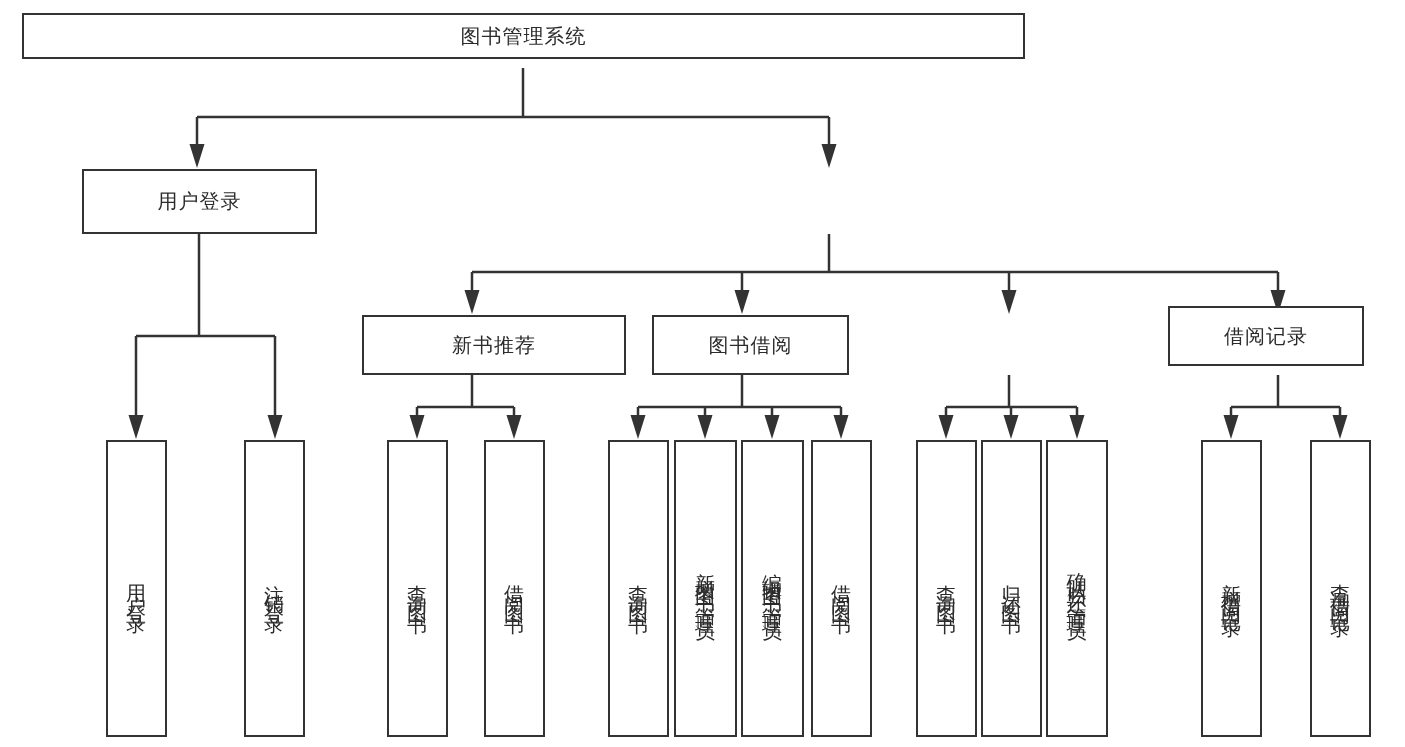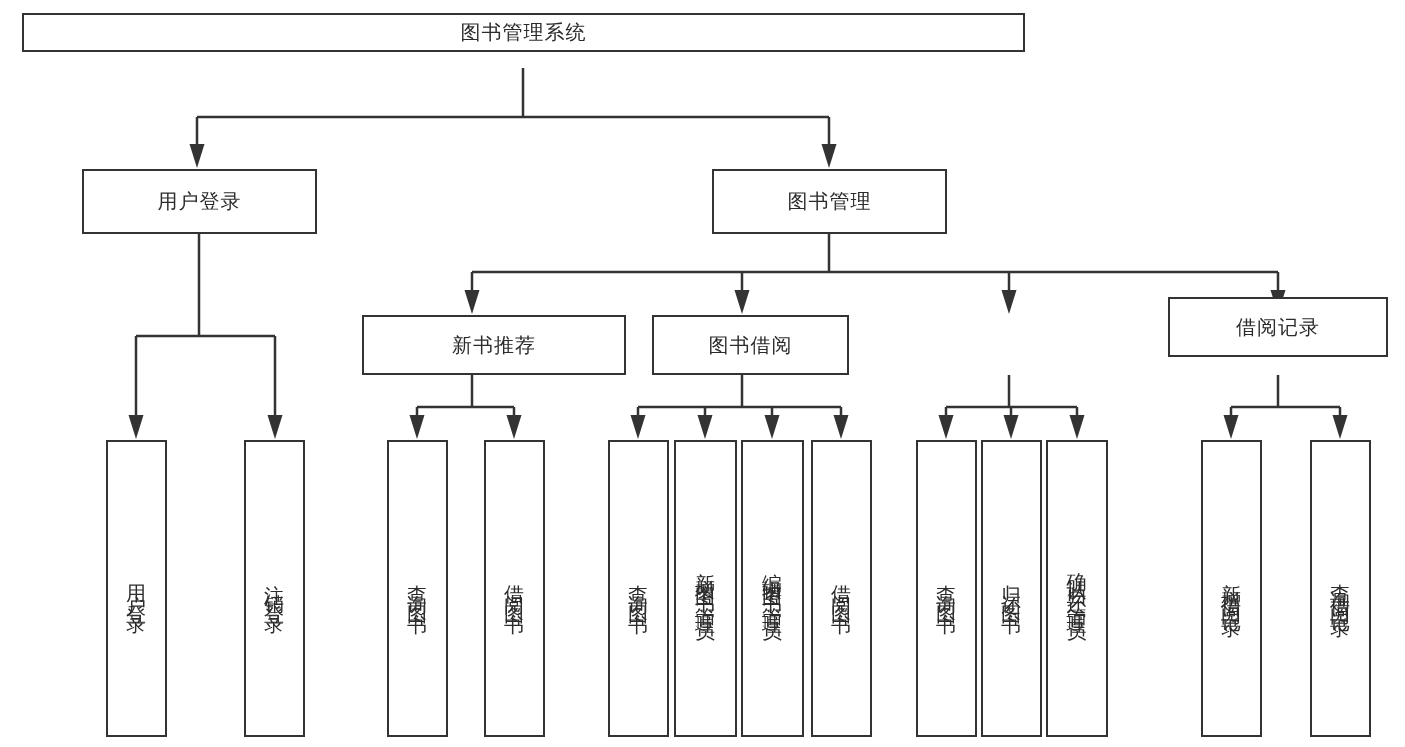--- a/index.html
+++ b/index.html
@@ -125,38 +125,35 @@
     <g>
       <line x1="1278" y1="375" x2="1278" y2="407"></line>
       <line x1="1231" y1="407" x2="1340" y2="407"></line>
       <line x1="1231" y1="407" x2="1231" y2="423"></line>
       <polygon points="1223.5,415 1238.5,415 1231,439"></polygon>
       <line x1="1340" y1="407" x2="1340" y2="423"></line>
       <polygon points="1332.5,415 1347.5,415 1340,439"></polygon>
     </g>
   </svg>
 
-  <div class="node" style="left:22px;top:13px;width:1003px;height:39px;">
+  <div class="node" style="left:22px;top:13px;width:1003px;height:46px;">
     <span class="label">图书管理系统</span>
   </div>
 
   <div class="node" style="left:82px;top:169px;width:235px;height:65px;">
     <span class="label">用户登录</span>
   </div>
-  <div class="node" style="left:712px;top:169px;width:235px;height:65px;">
-    <span class="label">图书管理</span>
-  </div>
 
   <div class="node" style="left:362px;top:315px;width:264px;height:60px;">
     <span class="label">新书推荐</span>
   </div>
   <div class="node" style="left:652px;top:315px;width:197px;height:60px;">
     <span class="label">图书借阅</span>
   </div>
-  <div class="node" style="left:1168px;top:297px;width:220px;height:60px;">
+  <div class="node" style="left:1168px;top:306px;width:196px;height:60px;">
     <span class="label">借阅记录</span>
   </div>
 
   <div class="node leaf" style="left:106px;top:440px;width:61px;height:297px;">
     <span class="label">用户登录</span>
   </div>
   <div class="node leaf" style="left:244px;top:440px;width:61px;height:297px;">
     <span class="label">注销登录</span>
   </div>
 

